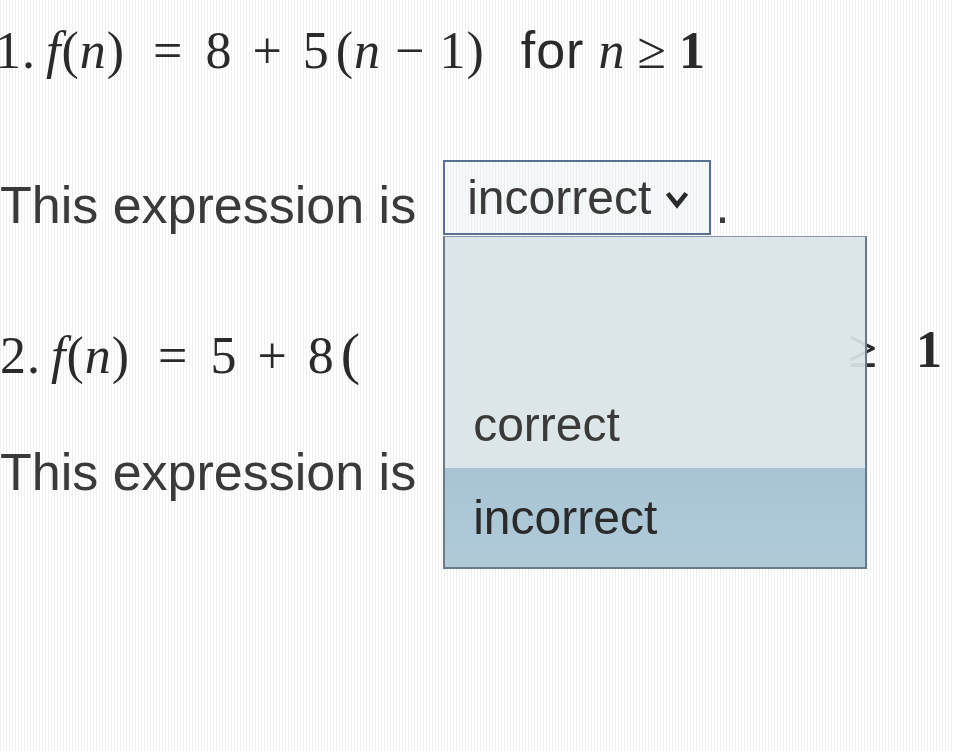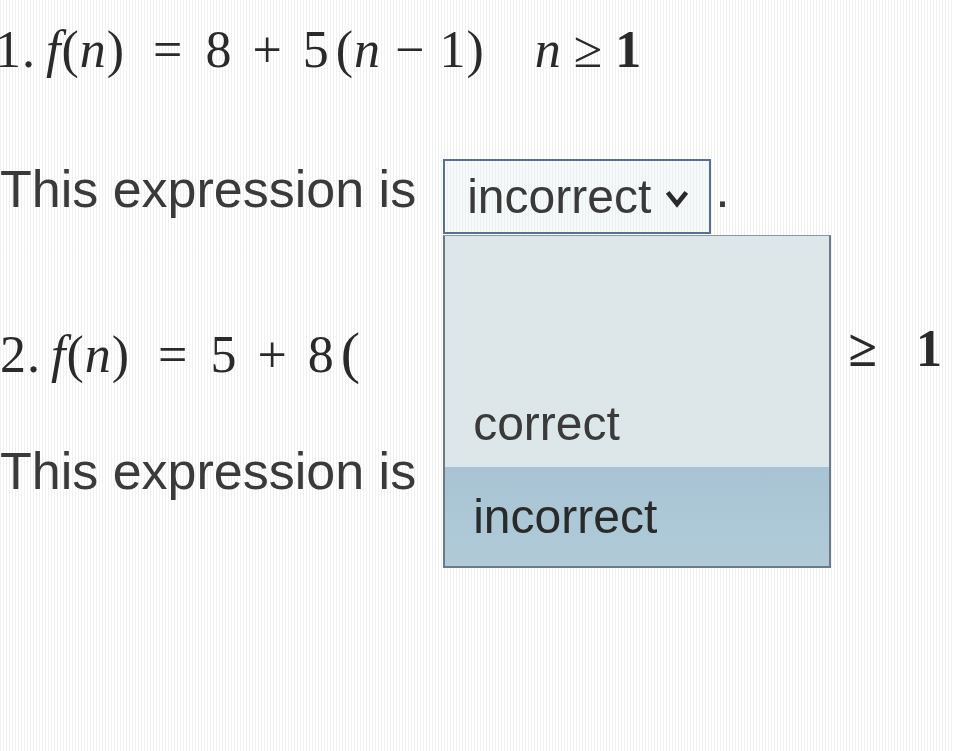--- a/index.html
+++ b/index.html
@@ -47,21 +47,21 @@
     .n-ge {
       font-style: italic;
     }
     .sentence-row {
       font-size: 52px;
       font-family: Arial, Helvetica, sans-serif;
       font-weight: 400;
       color: #3a3a3a;
       margin-bottom: 85px;
       display: flex;
-      align-items: flex-start;
+      align-items: flex-end;
       position: relative;
     }
     .sentence-row.last {
       margin-bottom: 0;
     }
     .dropdown-container {
       position: relative;
       display: inline-block;
       margin-left: 27px;
     }
@@ -86,21 +86,21 @@
       height: 28px;
     }
     .period {
       margin-left: 4px;
       font-size: 52px;
     }
     .dropdown-open {
       position: absolute;
       top: 76px;
       left: 0;
-      width: 388px;
+      width: 424px;
       border: 2px solid #6a7a8a;
       border-top: 1px solid #8898a8;
       background: rgba(218,228,230,0.92);
       z-index: 10;
     }
     .dropdown-option {
       padding: 40px 20px 16px 28px;
       font-size: 48px;
       font-family: Arial, Helvetica, sans-serif;
       color: #3a3a3a;
@@ -150,20 +150,21 @@
     <span>5</span>
     <span style="width:6px;display:inline-block"></span>
     <span>(</span>
     <span class="fn">n</span>
     <span style="width:14px;display:inline-block"></span>
     <span>−</span>
     <span style="width:14px;display:inline-block"></span>
     <span>1</span>
     <span>)</span>
     <span style="width:36px;display:inline-block"></span>
+    <span style="font-family:Arial,sans-serif;font-weight:400">for</span>
     <span style="width:14px;display:inline-block"></span>
     <span class="n-ge">n</span>
     <span style="width:12px;display:inline-block"></span>
     <span>≥</span>
     <span style="width:12px;display:inline-block"></span>
     <span style="font-weight:700">1</span>
   </div>
 
   <div class="sentence-row">
     <span>This expression is</span>

